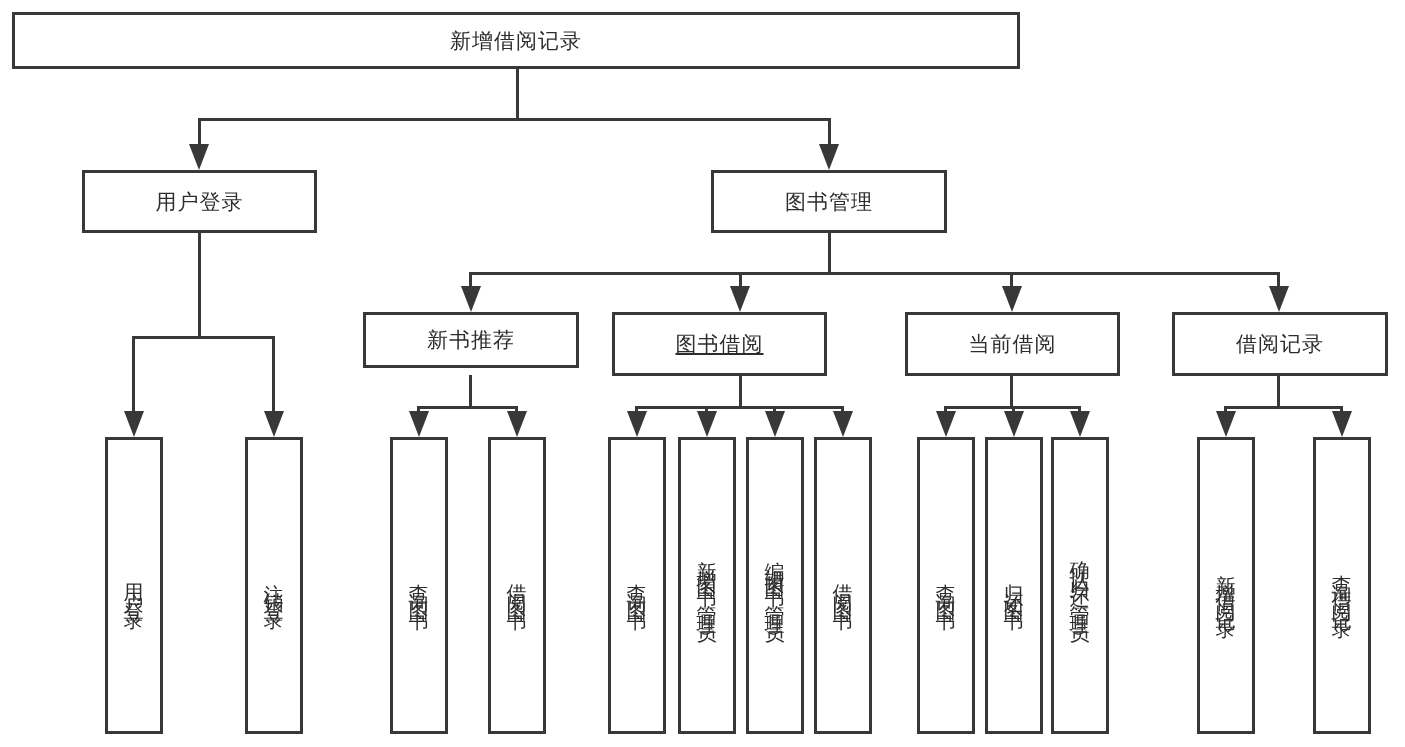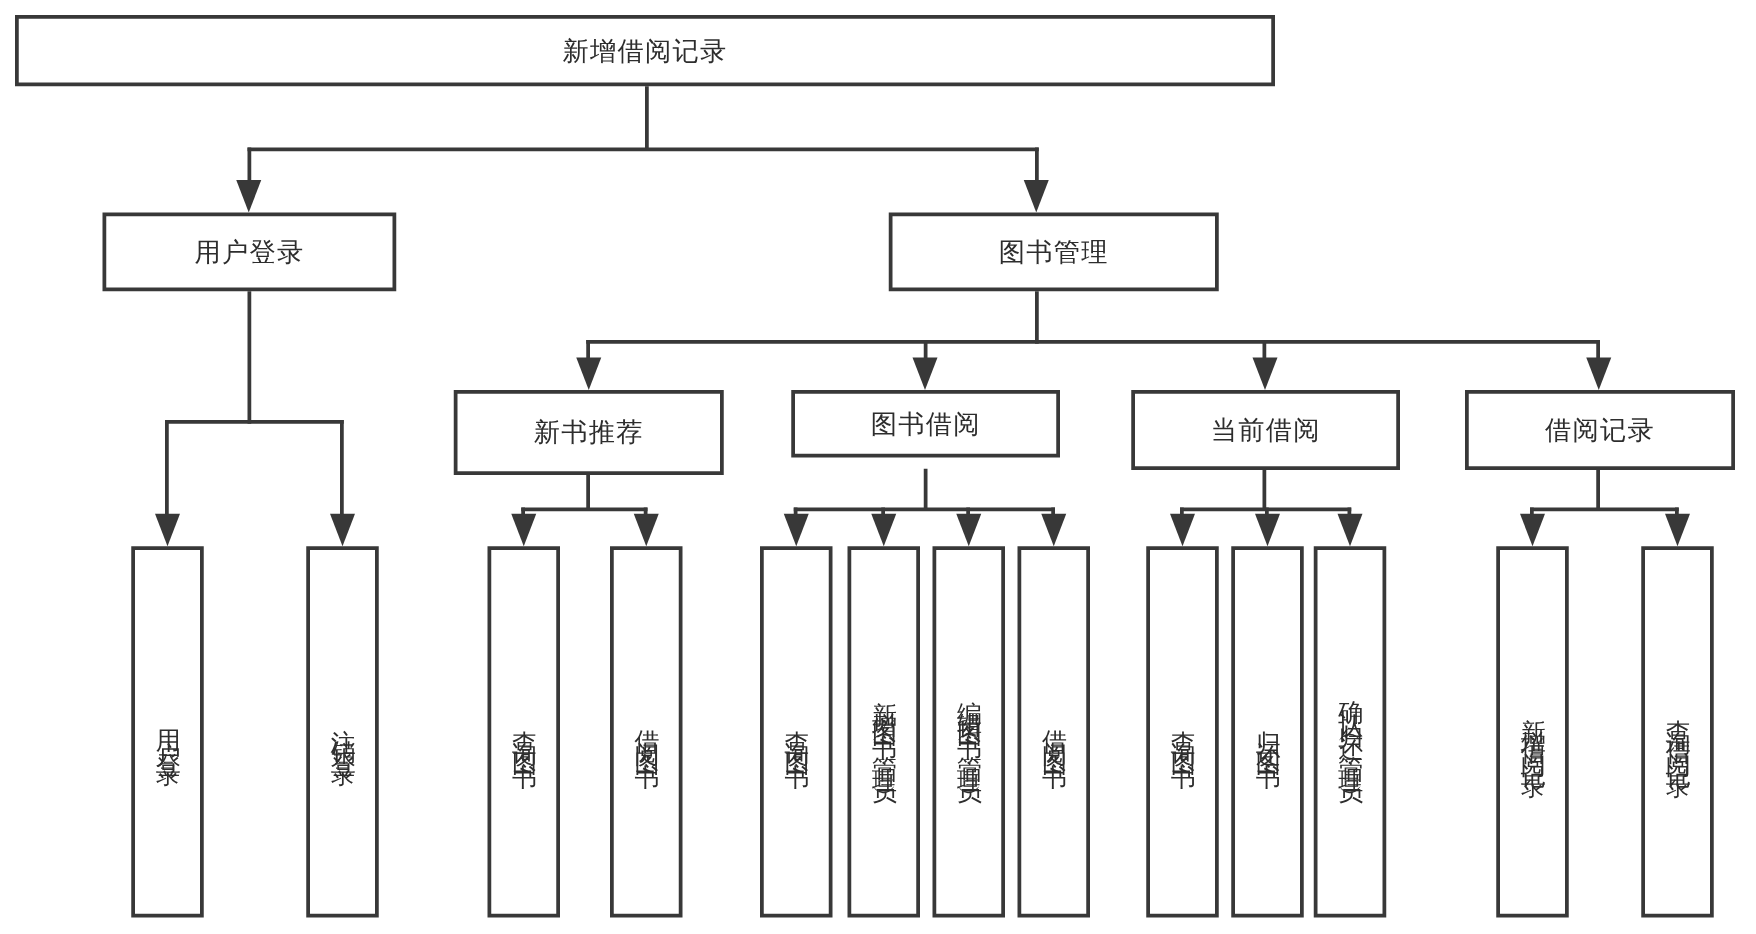--- a/index.html
+++ b/index.html
@@ -123,28 +123,28 @@
   <div class="ah" style="left:1216px;top:411px;"></div>
   <div class="ah" style="left:1332px;top:411px;"></div>
 
   <div class="bx" style="left:12px;top:12px;width:1008px;height:57px;">
     <span>新增借阅记录</span>
   </div>
 
   <div class="bx" style="left:82px;top:170px;width:235px;height:63px;">
     <span>用户登录</span>
   </div>
-  <div class="bx" style="left:711px;top:170px;width:264px;height:63px;">
+  <div class="bx" style="left:711px;top:170px;width:236px;height:63px;">
     <span>图书管理</span>
   </div>
 
-  <div class="bx" style="left:363px;top:312px;width:216px;height:68px;">
+  <div class="bx" style="left:363px;top:312px;width:216px;height:56px;">
     <span>新书推荐</span>
   </div>
-  <div class="bx" style="left:633px;top:312px;width:215px;height:54px;">
+  <div class="bx" style="left:612px;top:312px;width:215px;height:64px;text-decoration:underline;">
     <span>图书借阅</span>
   </div>
   <div class="bx" style="left:1172px;top:312px;width:216px;height:64px;">
     <span>借阅记录</span>
   </div>
   <div class="bx" style="left:905px;top:312px;width:215px;height:64px;">
     <span>当前借阅</span>
   </div>
 
   <div class="vbx" style="left:105px;">

